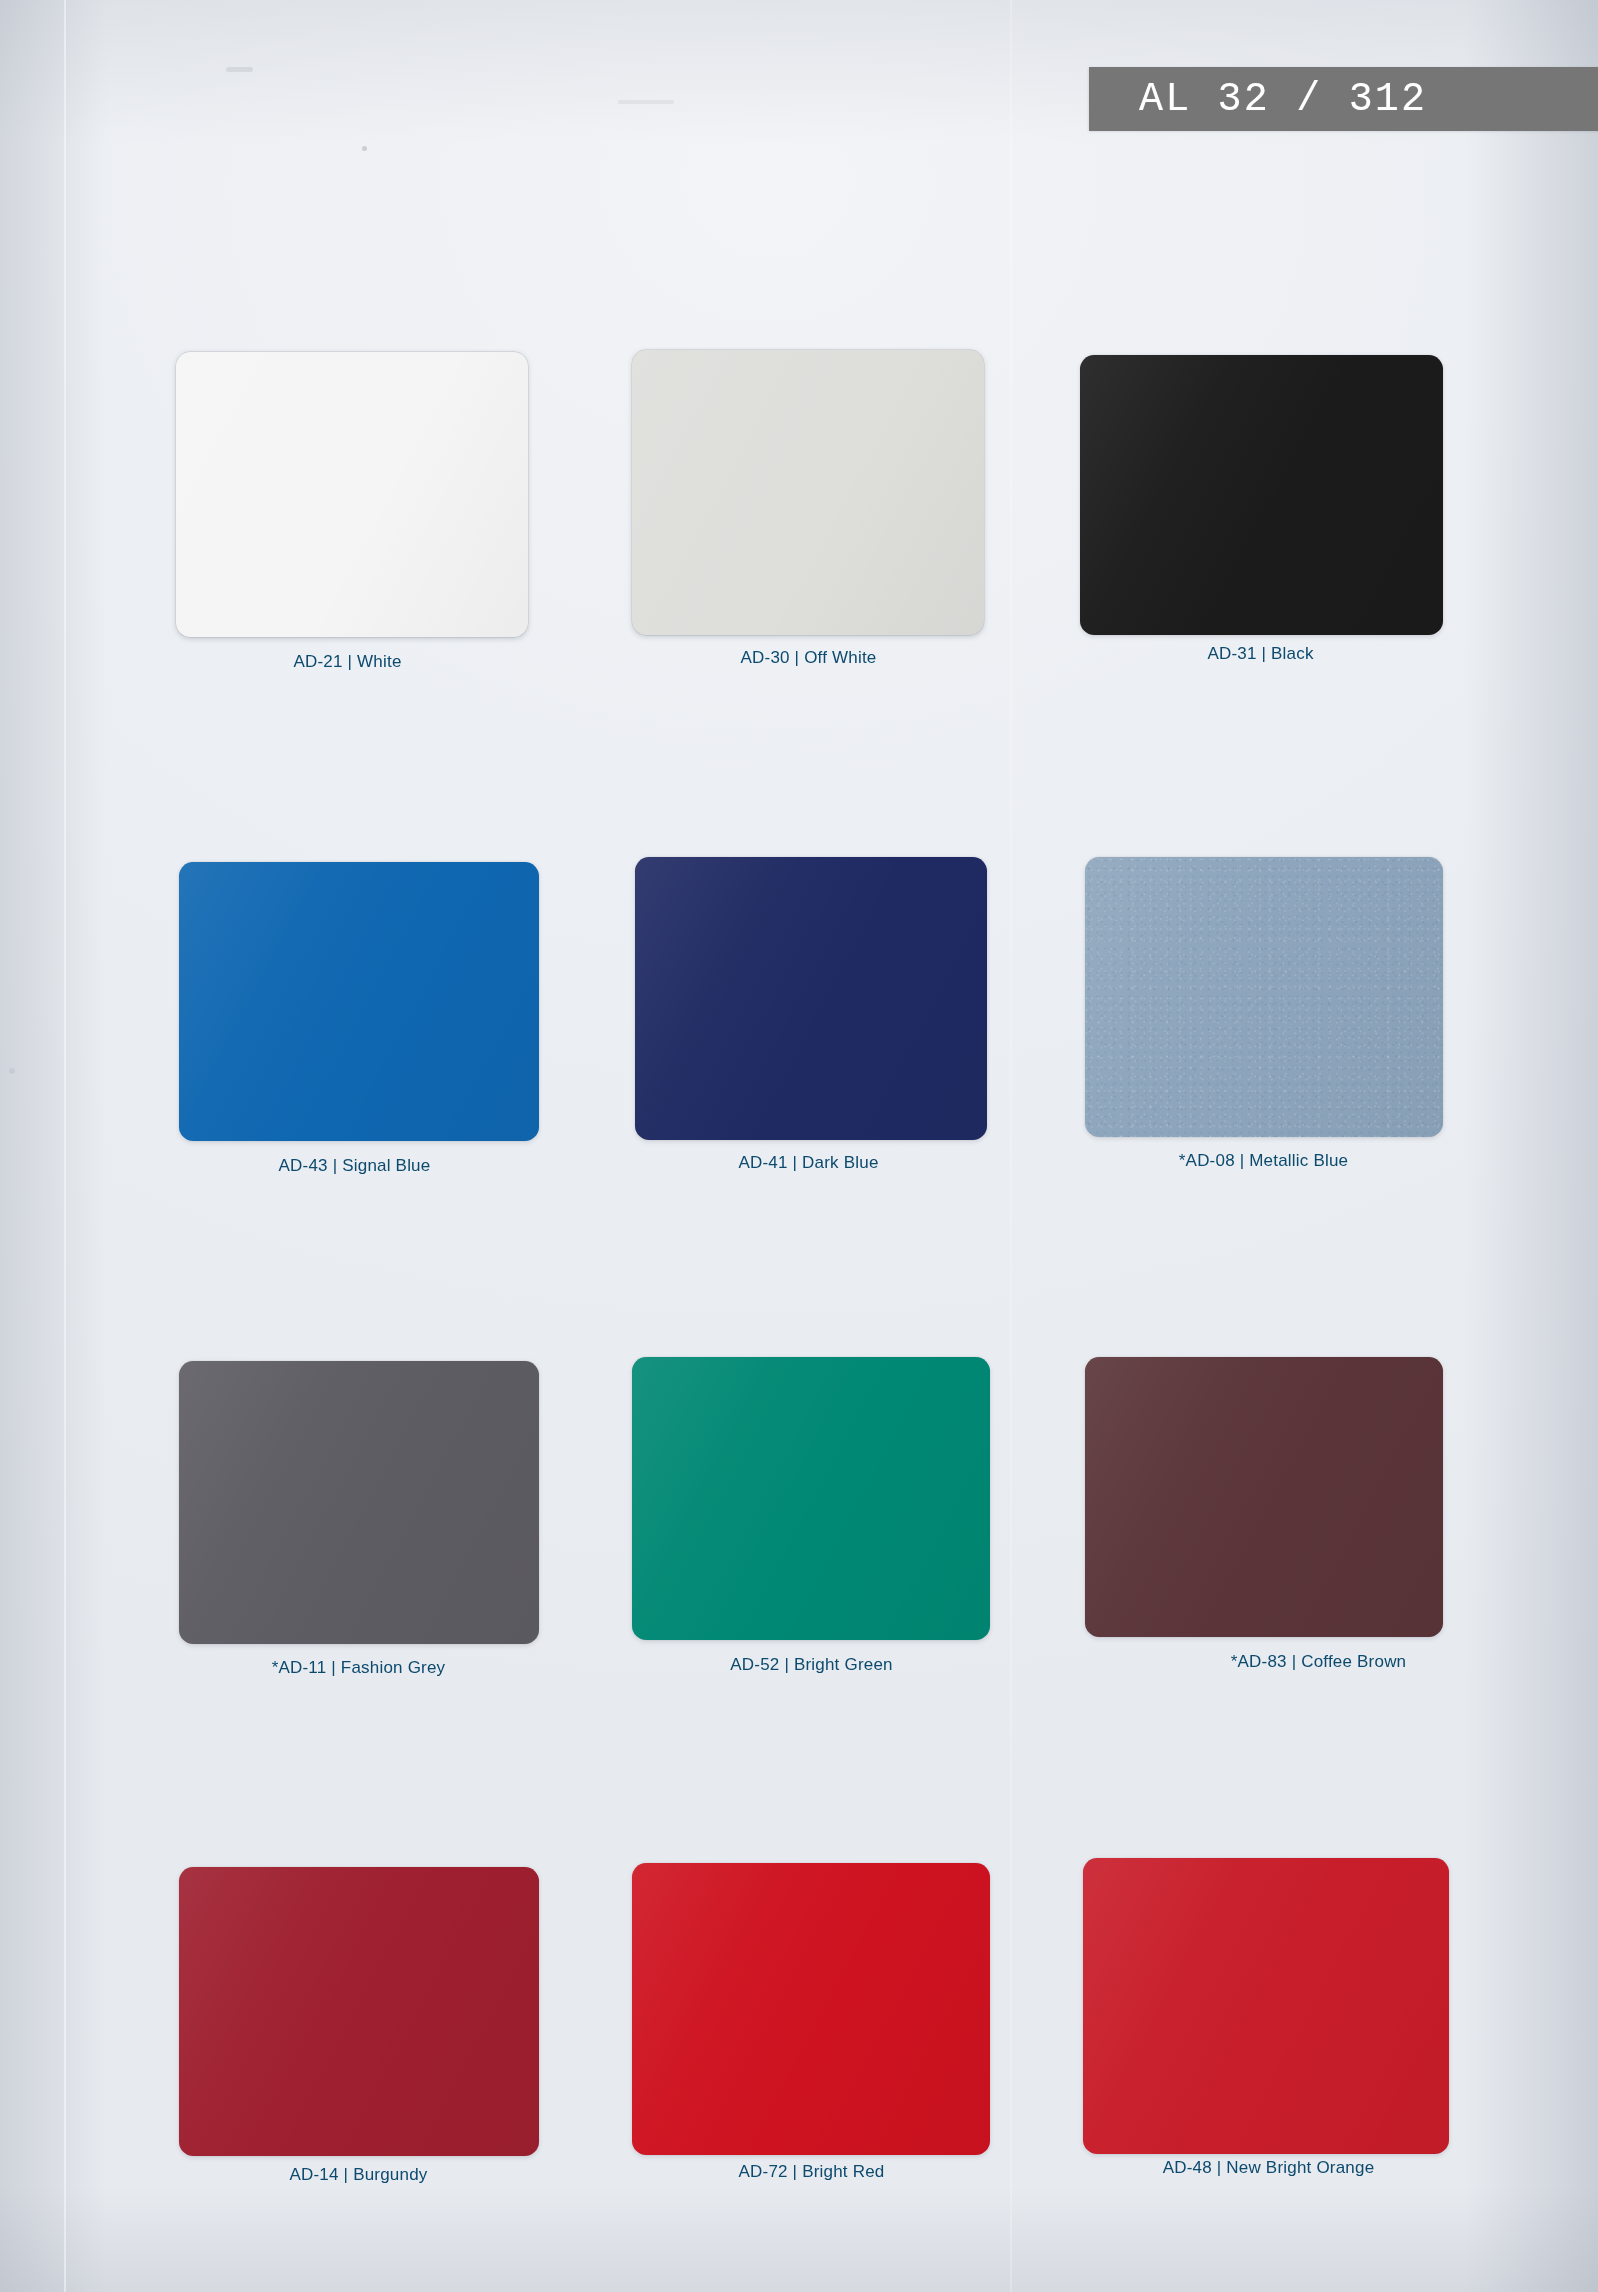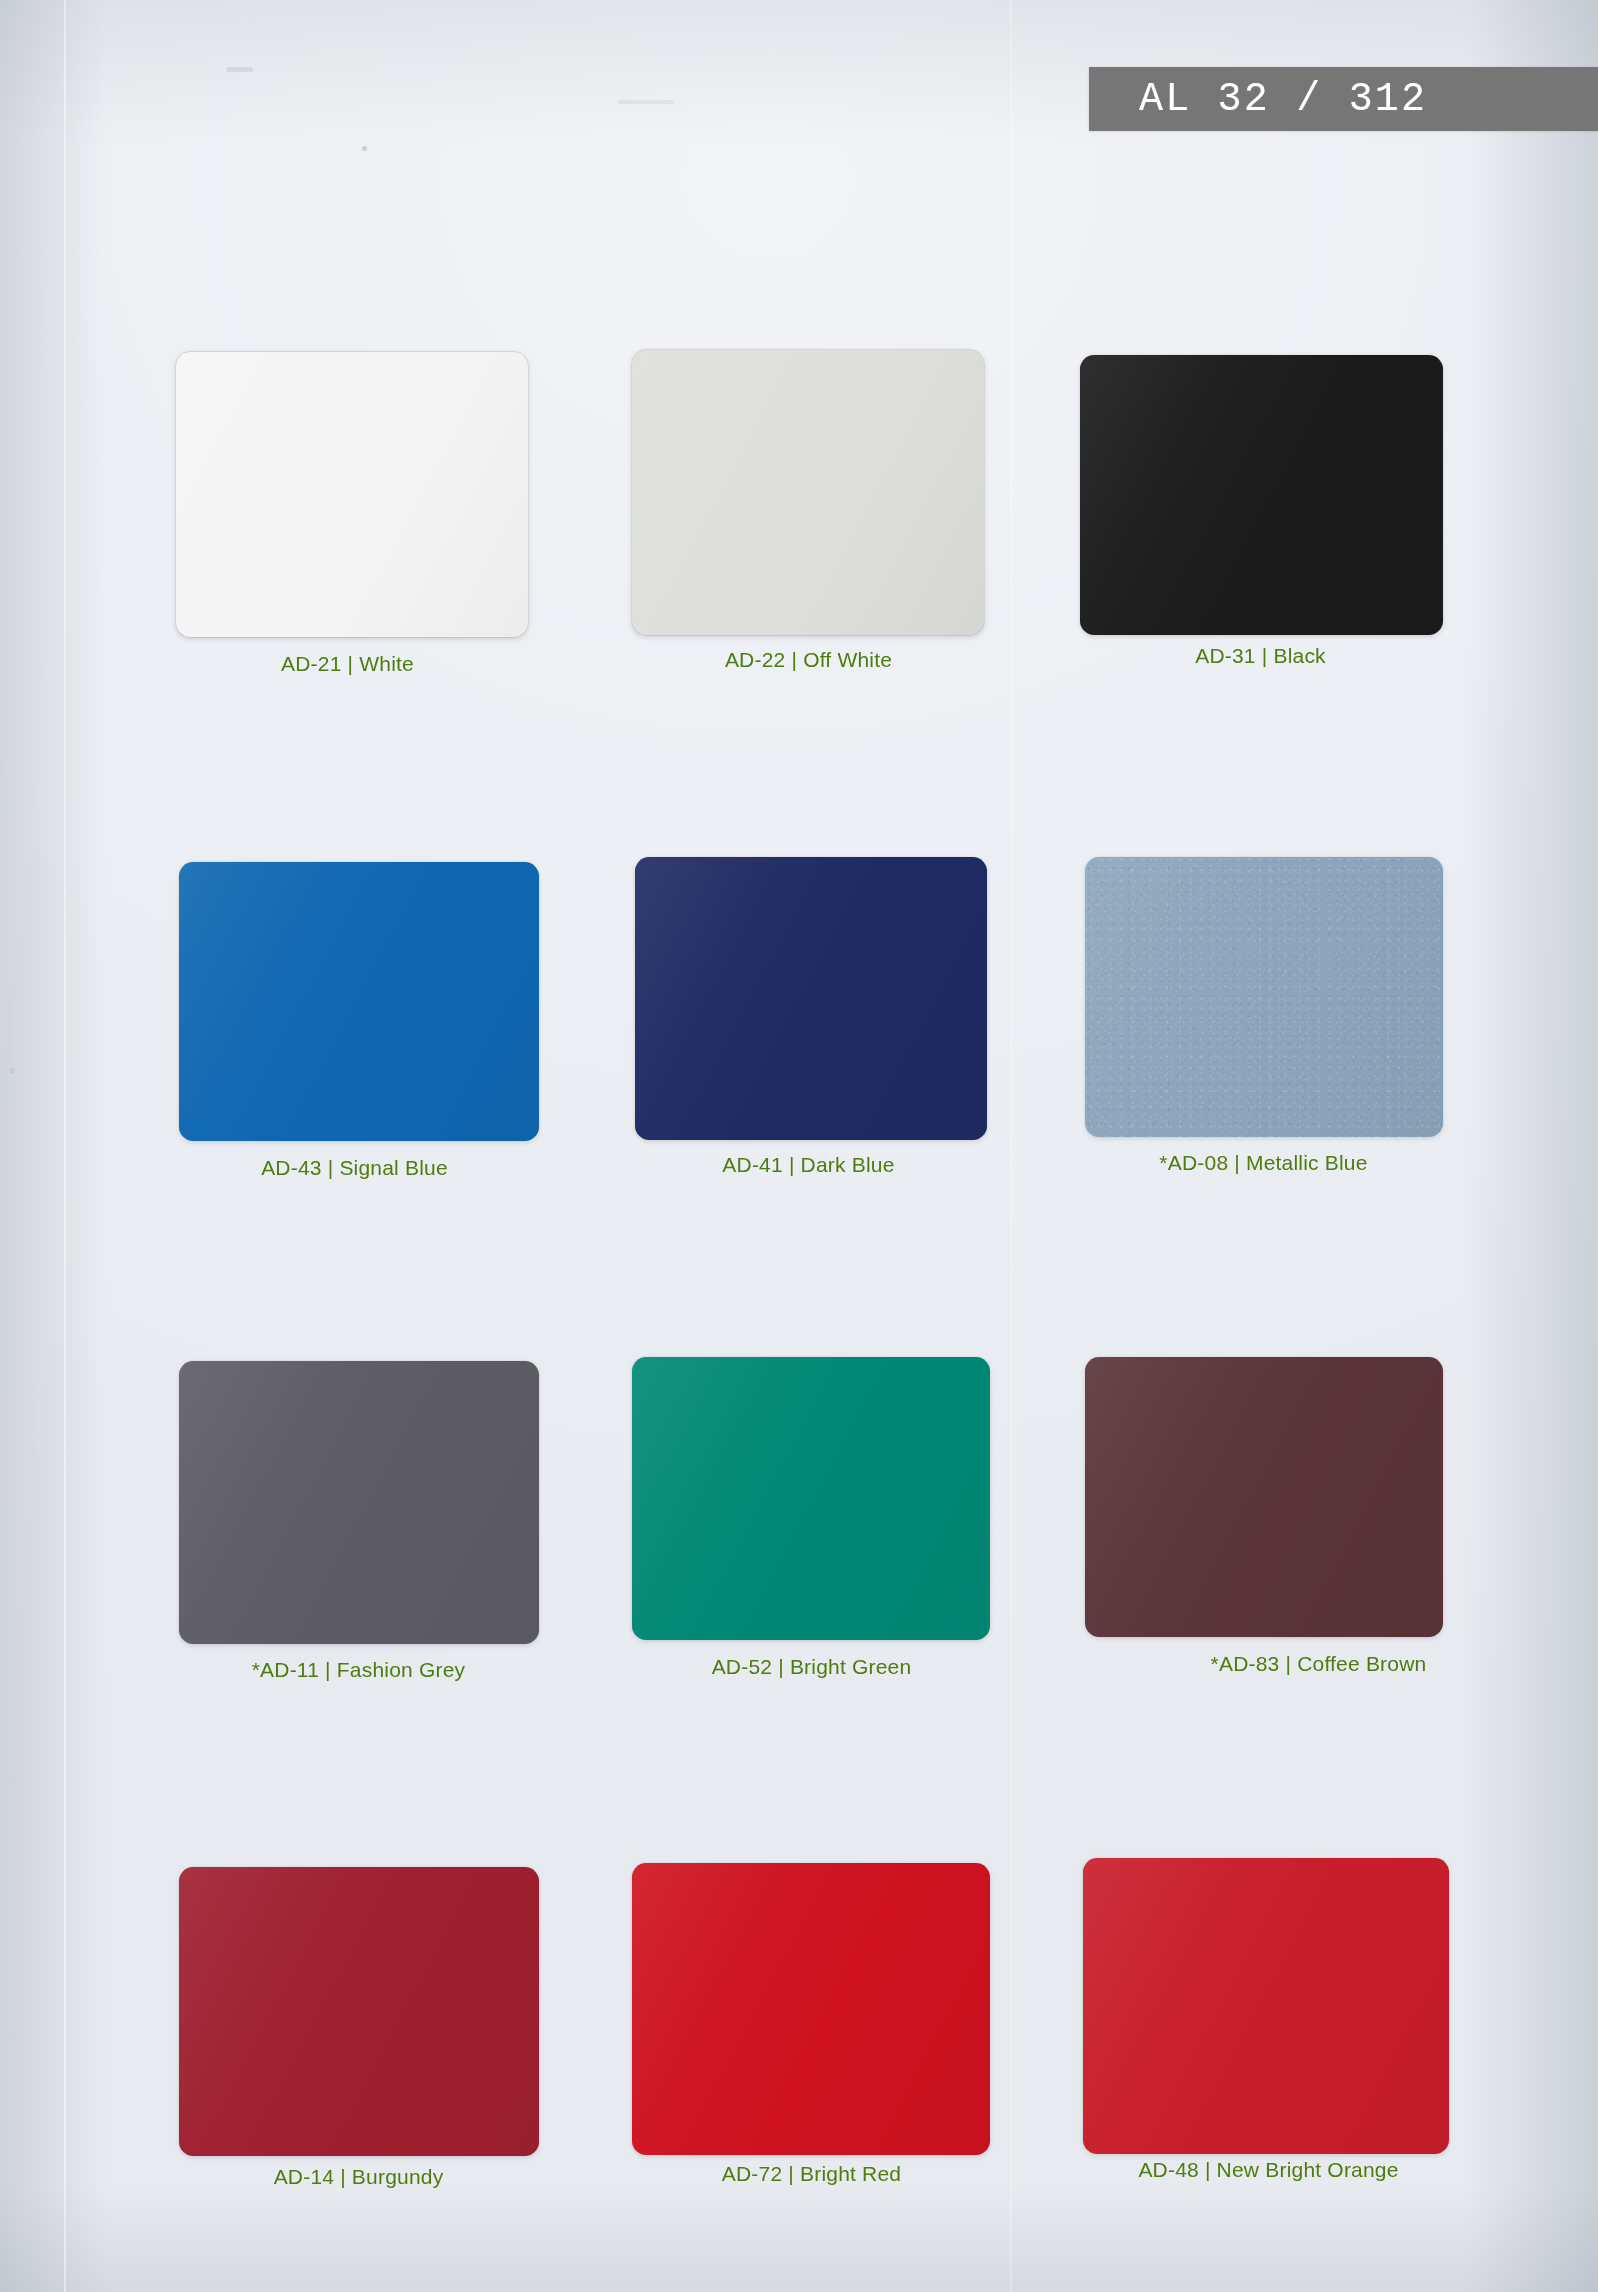--- a/index.html
+++ b/index.html
@@ -137,22 +137,22 @@
       radial-gradient(circle at 67% 28%, rgba(255,255,255,0.20) 0.5px, transparent 1.3px),
       radial-gradient(circle at 82% 74%, rgba(255,255,255,0.16) 0.5px, transparent 1.3px),
       radial-gradient(circle at 24% 88%, rgba(0,0,0,0.10) 0.5px, transparent 1.3px),
       radial-gradient(circle at 55% 45%, rgba(0,0,0,0.08) 0.5px, transparent 1.3px);
     background-size: 11.6px 11.6px, 15px 15px, 9.9px 9.9px, 17px 17px, 13.4px 13.4px, 8px 8px;
     opacity: 0.85;
   }
   .swatch-caption {
     position: absolute;
     text-align: center;
-    color: #4d7c0f;
-    font-size: 21px;
+    color: #0c4a6e;
+    font-size: 17px;
     letter-spacing: 0.2px;
     white-space: nowrap;
   }
 </style>
 </head>
 <body>
 
 <div id="page">
 
   <div id="paper-base"></div>
@@ -176,21 +176,21 @@
       <div class="swatch-cell">
         <div class="swatch-chip pale" style="left: 176px; top: 352px; width: 352px; height: 285px; background: rgb(244, 245, 244);">
           <div class="chip-sheen"></div>
         </div>
         <div class="swatch-caption" style="left: 61px; top: 652px; width: 573px;">AD-21 | White</div>
       </div>
       <div class="swatch-cell">
         <div class="swatch-chip pale" style="left: 632px; top: 350px; width: 352px; height: 285px; background: rgb(222, 223, 219);">
           <div class="chip-sheen"></div>
         </div>
-        <div class="swatch-caption" style="left: 522px; top: 648px; width: 573px;">AD-22 | Off White</div>
+        <div class="swatch-caption" style="left: 522px; top: 648px; width: 573px;">AD-30 | Off White</div>
       </div>
       <div class="swatch-cell">
         <div class="swatch-chip" style="left: 1080px; top: 355px; width: 363px; height: 280px; background: rgb(27, 27, 27);">
           <div class="chip-sheen"></div>
         </div>
         <div class="swatch-caption" style="left: 974px; top: 644px; width: 573px;">AD-31 | Black</div>
       </div>
       <div class="swatch-cell">
         <div class="swatch-chip" style="left: 179px; top: 862px; width: 360px; height: 279px; background: rgb(15, 103, 177);">
           <div class="chip-sheen"></div>

